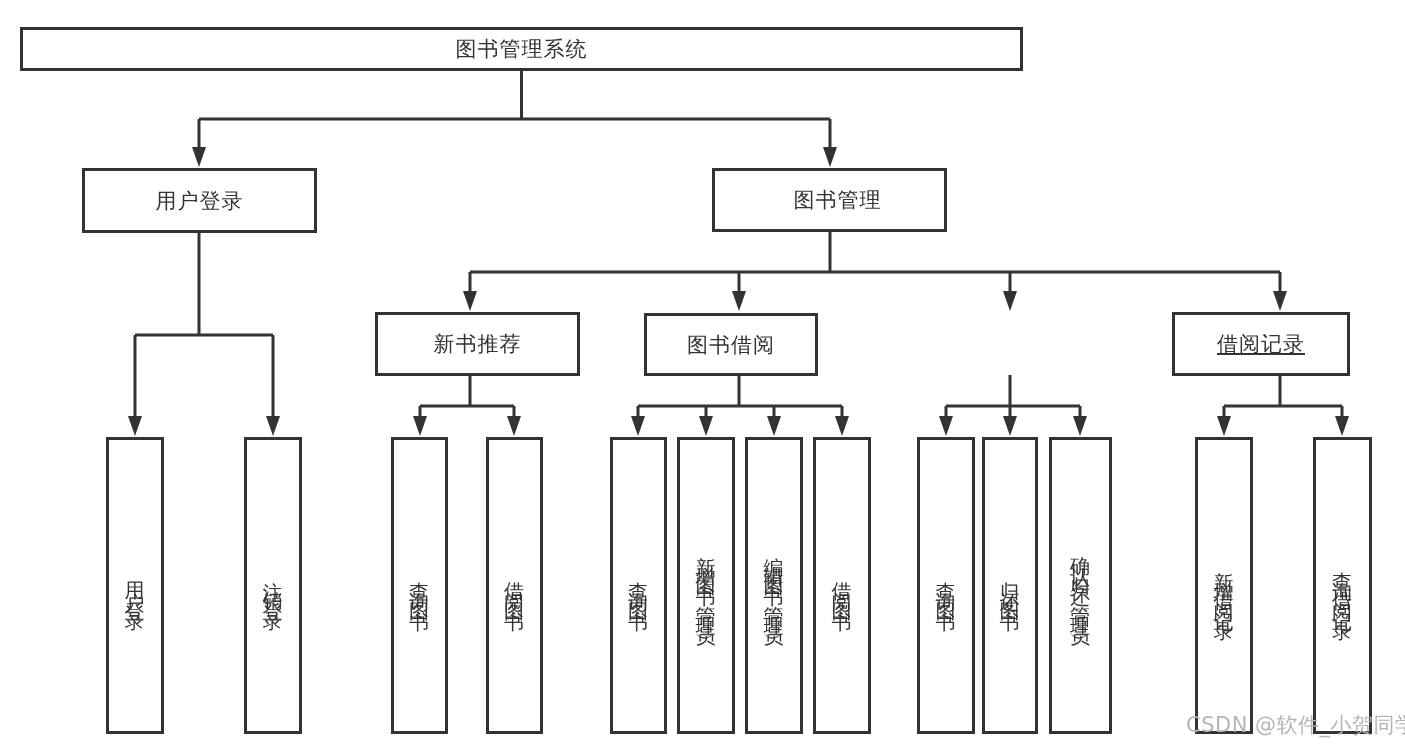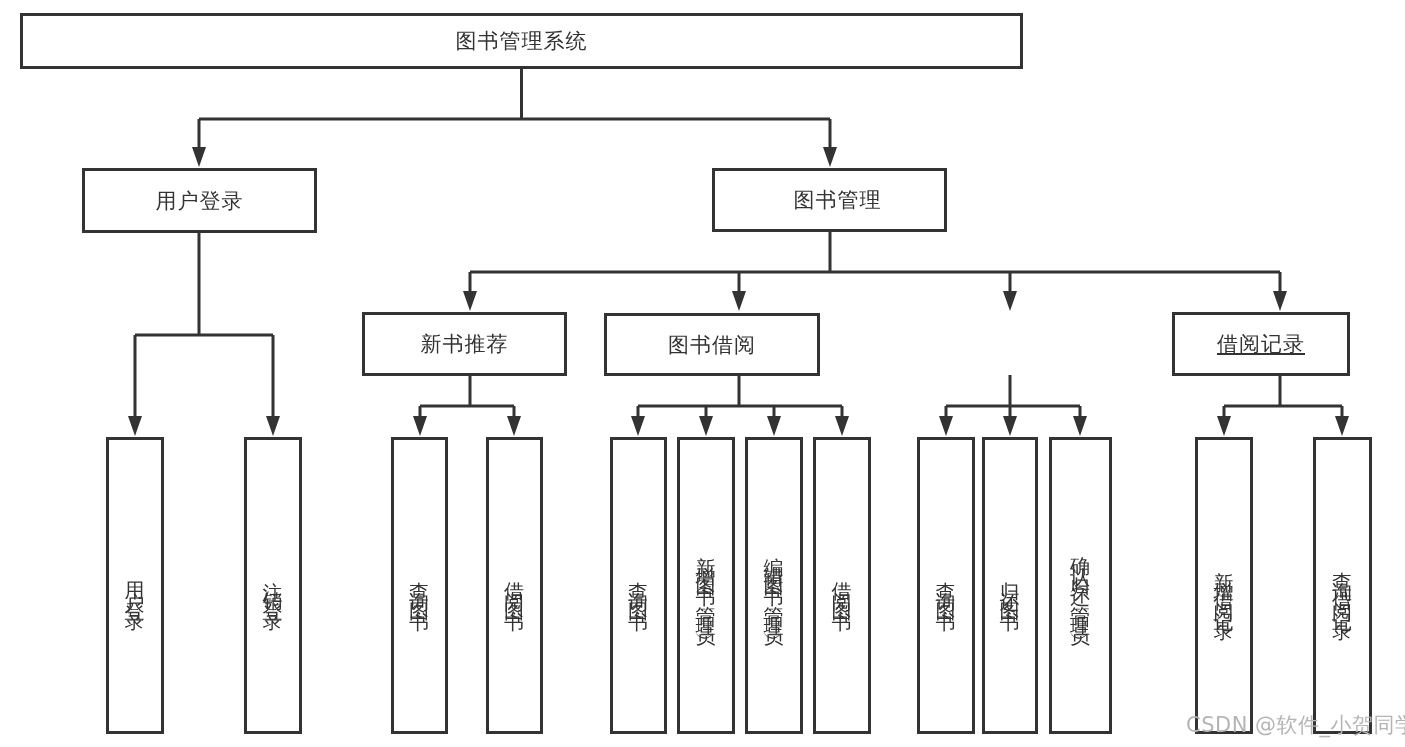--- a/index.html
+++ b/index.html
@@ -16,26 +16,26 @@
   }
   svg.connectors{position:absolute;left:0;top:0;z-index:1;}
   svg .ln{stroke:var(--line-color);stroke-width:3;fill:none;}
   svg .ah{fill:var(--line-color);stroke:none;}
   .node{
     position:absolute;box-sizing:border-box;border:3px solid var(--line-color);
     background:var(--node-bg);color:var(--text-color);z-index:2;
     display:flex;align-items:center;justify-content:center;
   }
   .hnode{font-size:21px;letter-spacing:1px;white-space:nowrap;}
-  .root{left:20px;top:13px;width:1003px;height:56px;}
+  .root{left:20px;top:27px;width:1003px;height:44px;}
   .n-user-login{left:82px;top:168px;width:235px;height:65px;}
   .n-book-mgmt{left:712px;top:168px;width:235px;height:64px;padding-left:16px;}
   .l3{top:312px;height:64px;}
-  .n-new-book{left:362px;width:205px;}
-  .n-book-borrow{left:604px;top:313px;width:216px;height:63px;}
+  .n-new-book{left:375px;width:205px;}
+  .n-book-borrow{left:644px;top:313px;width:174px;height:63px;}
   .n-current-borrow{left:903px;width:214px;}
   .n-borrow-records{left:1172px;width:178px;text-decoration:underline;}
   .leaf{
     top:437px;height:297px;
     writing-mode:vertical-rl;text-orientation:mixed;
     font-size:20px;
   }
   .leaf .vtext{letter-spacing:10px;line-height:1;}
   .lf-ul1{left:106px;width:58px;}
   .lf-ul2{left:244px;width:58px;}

